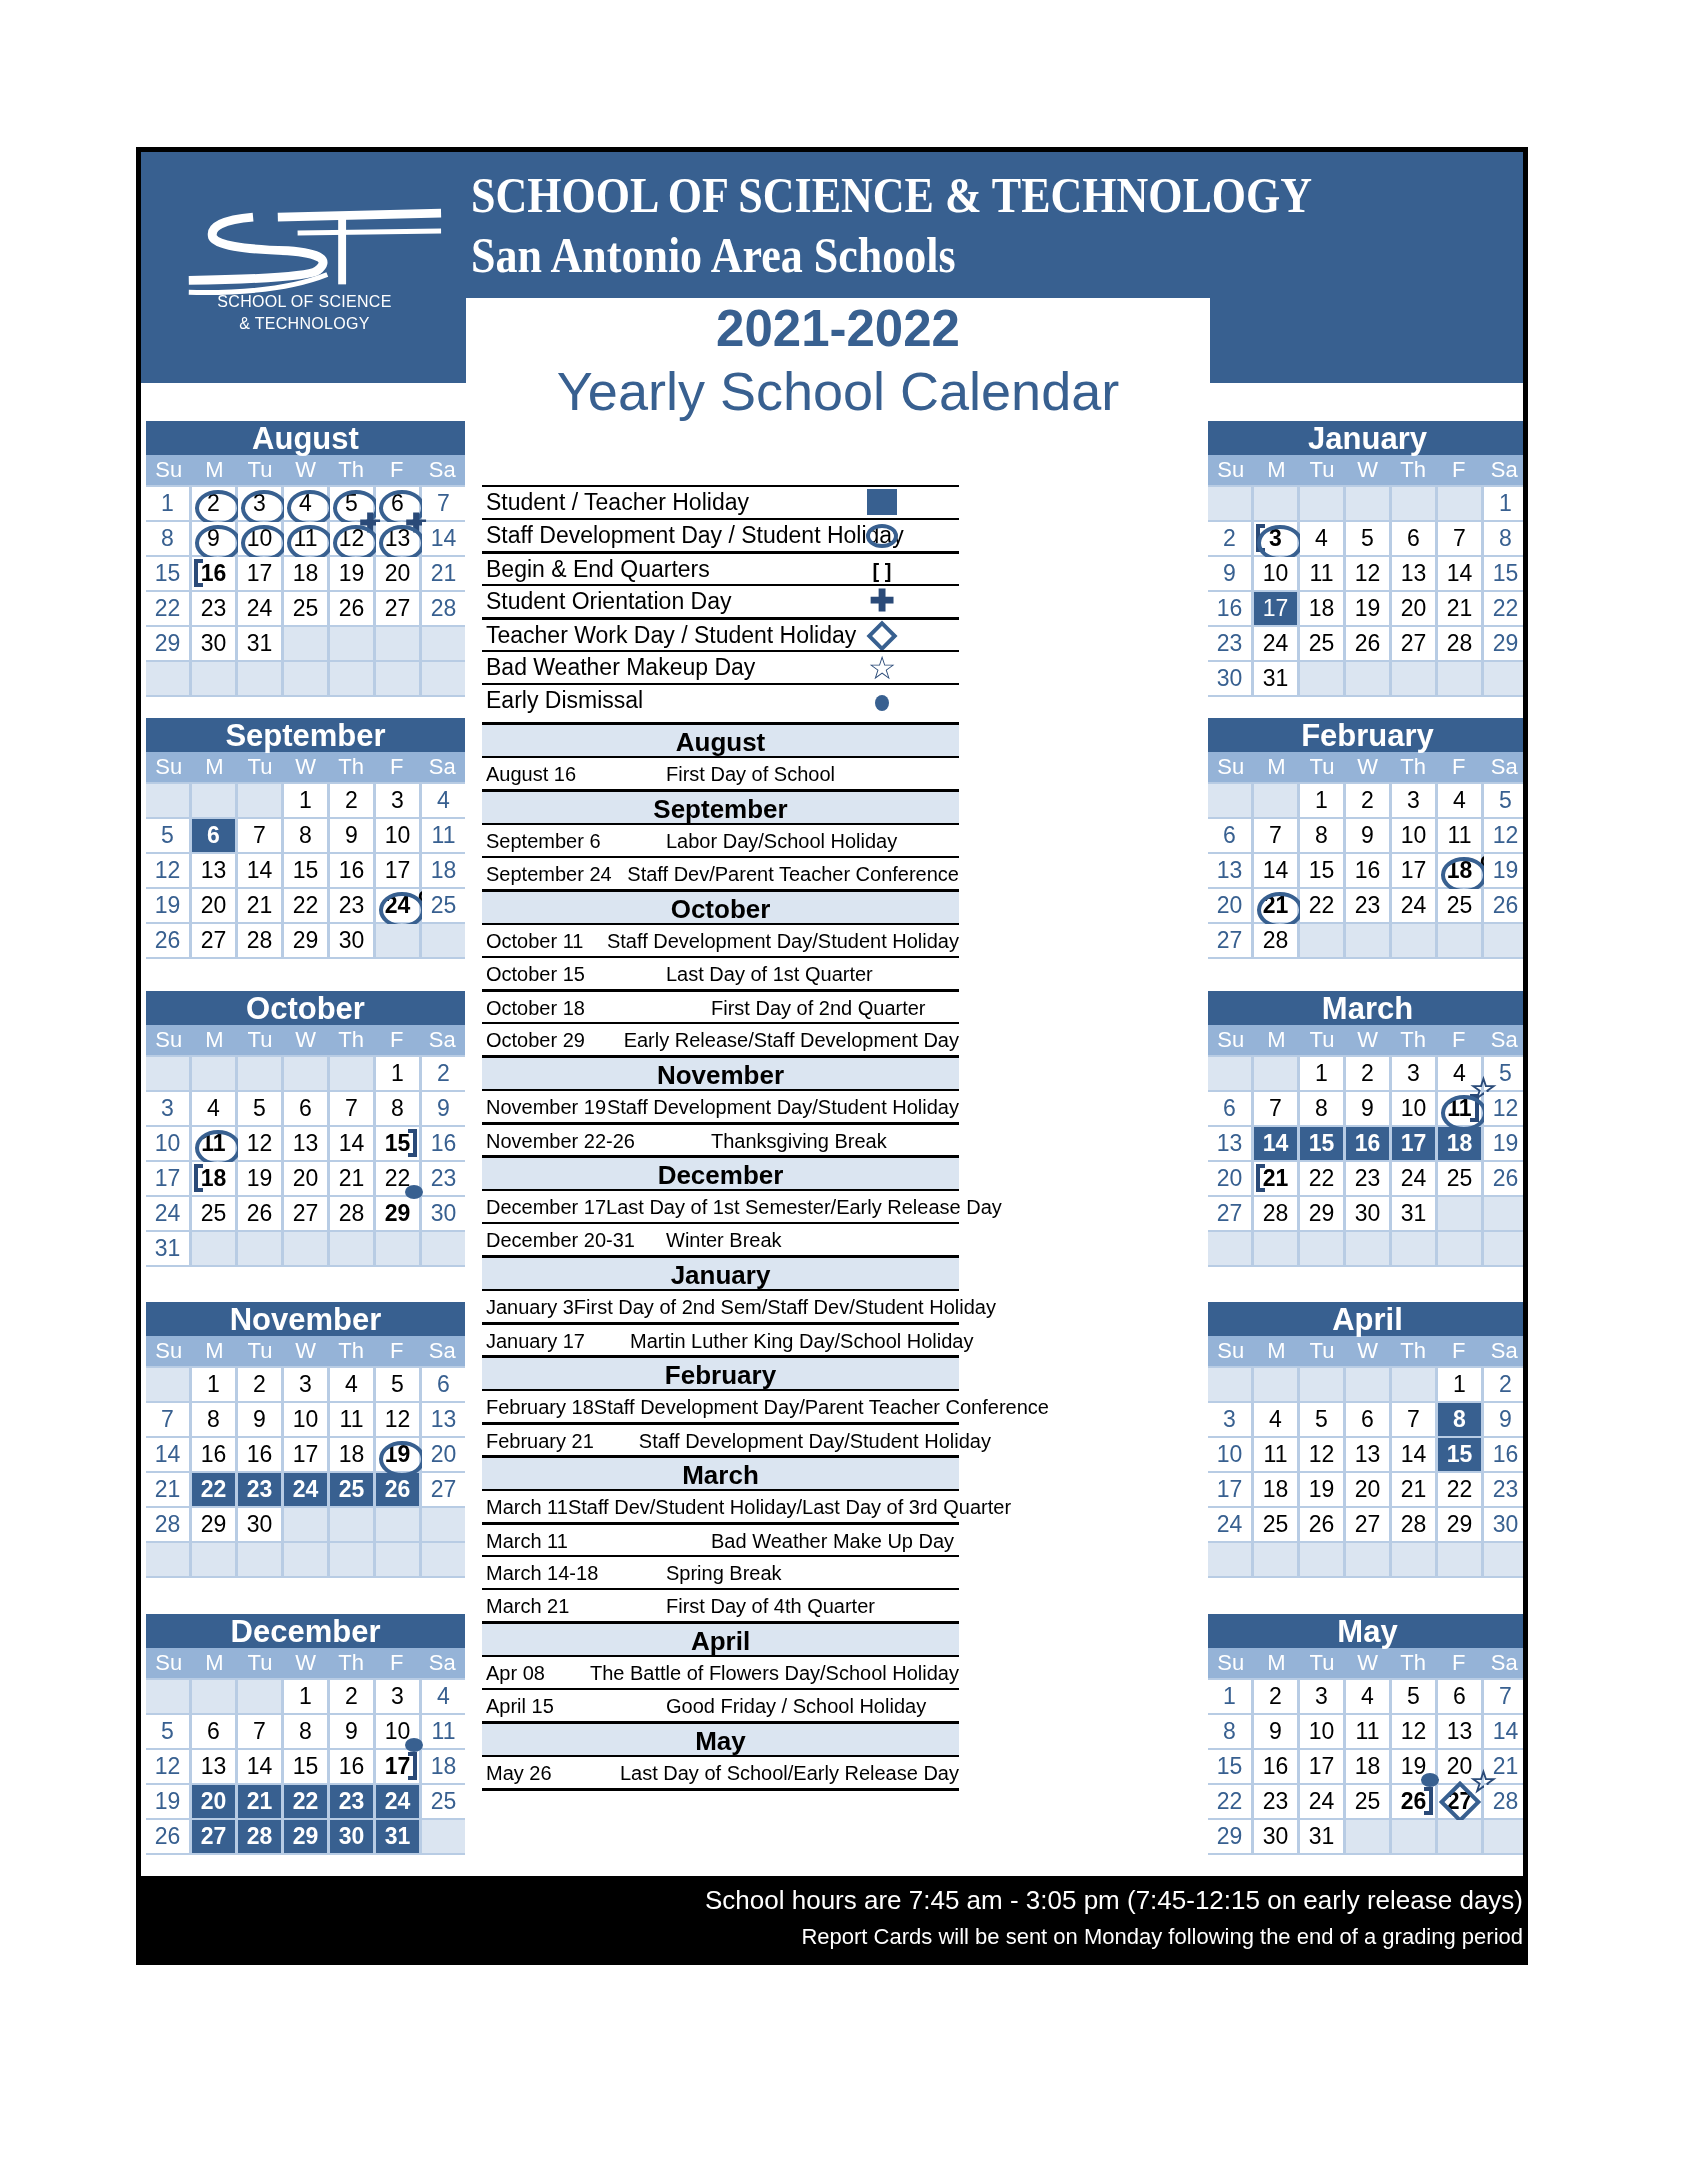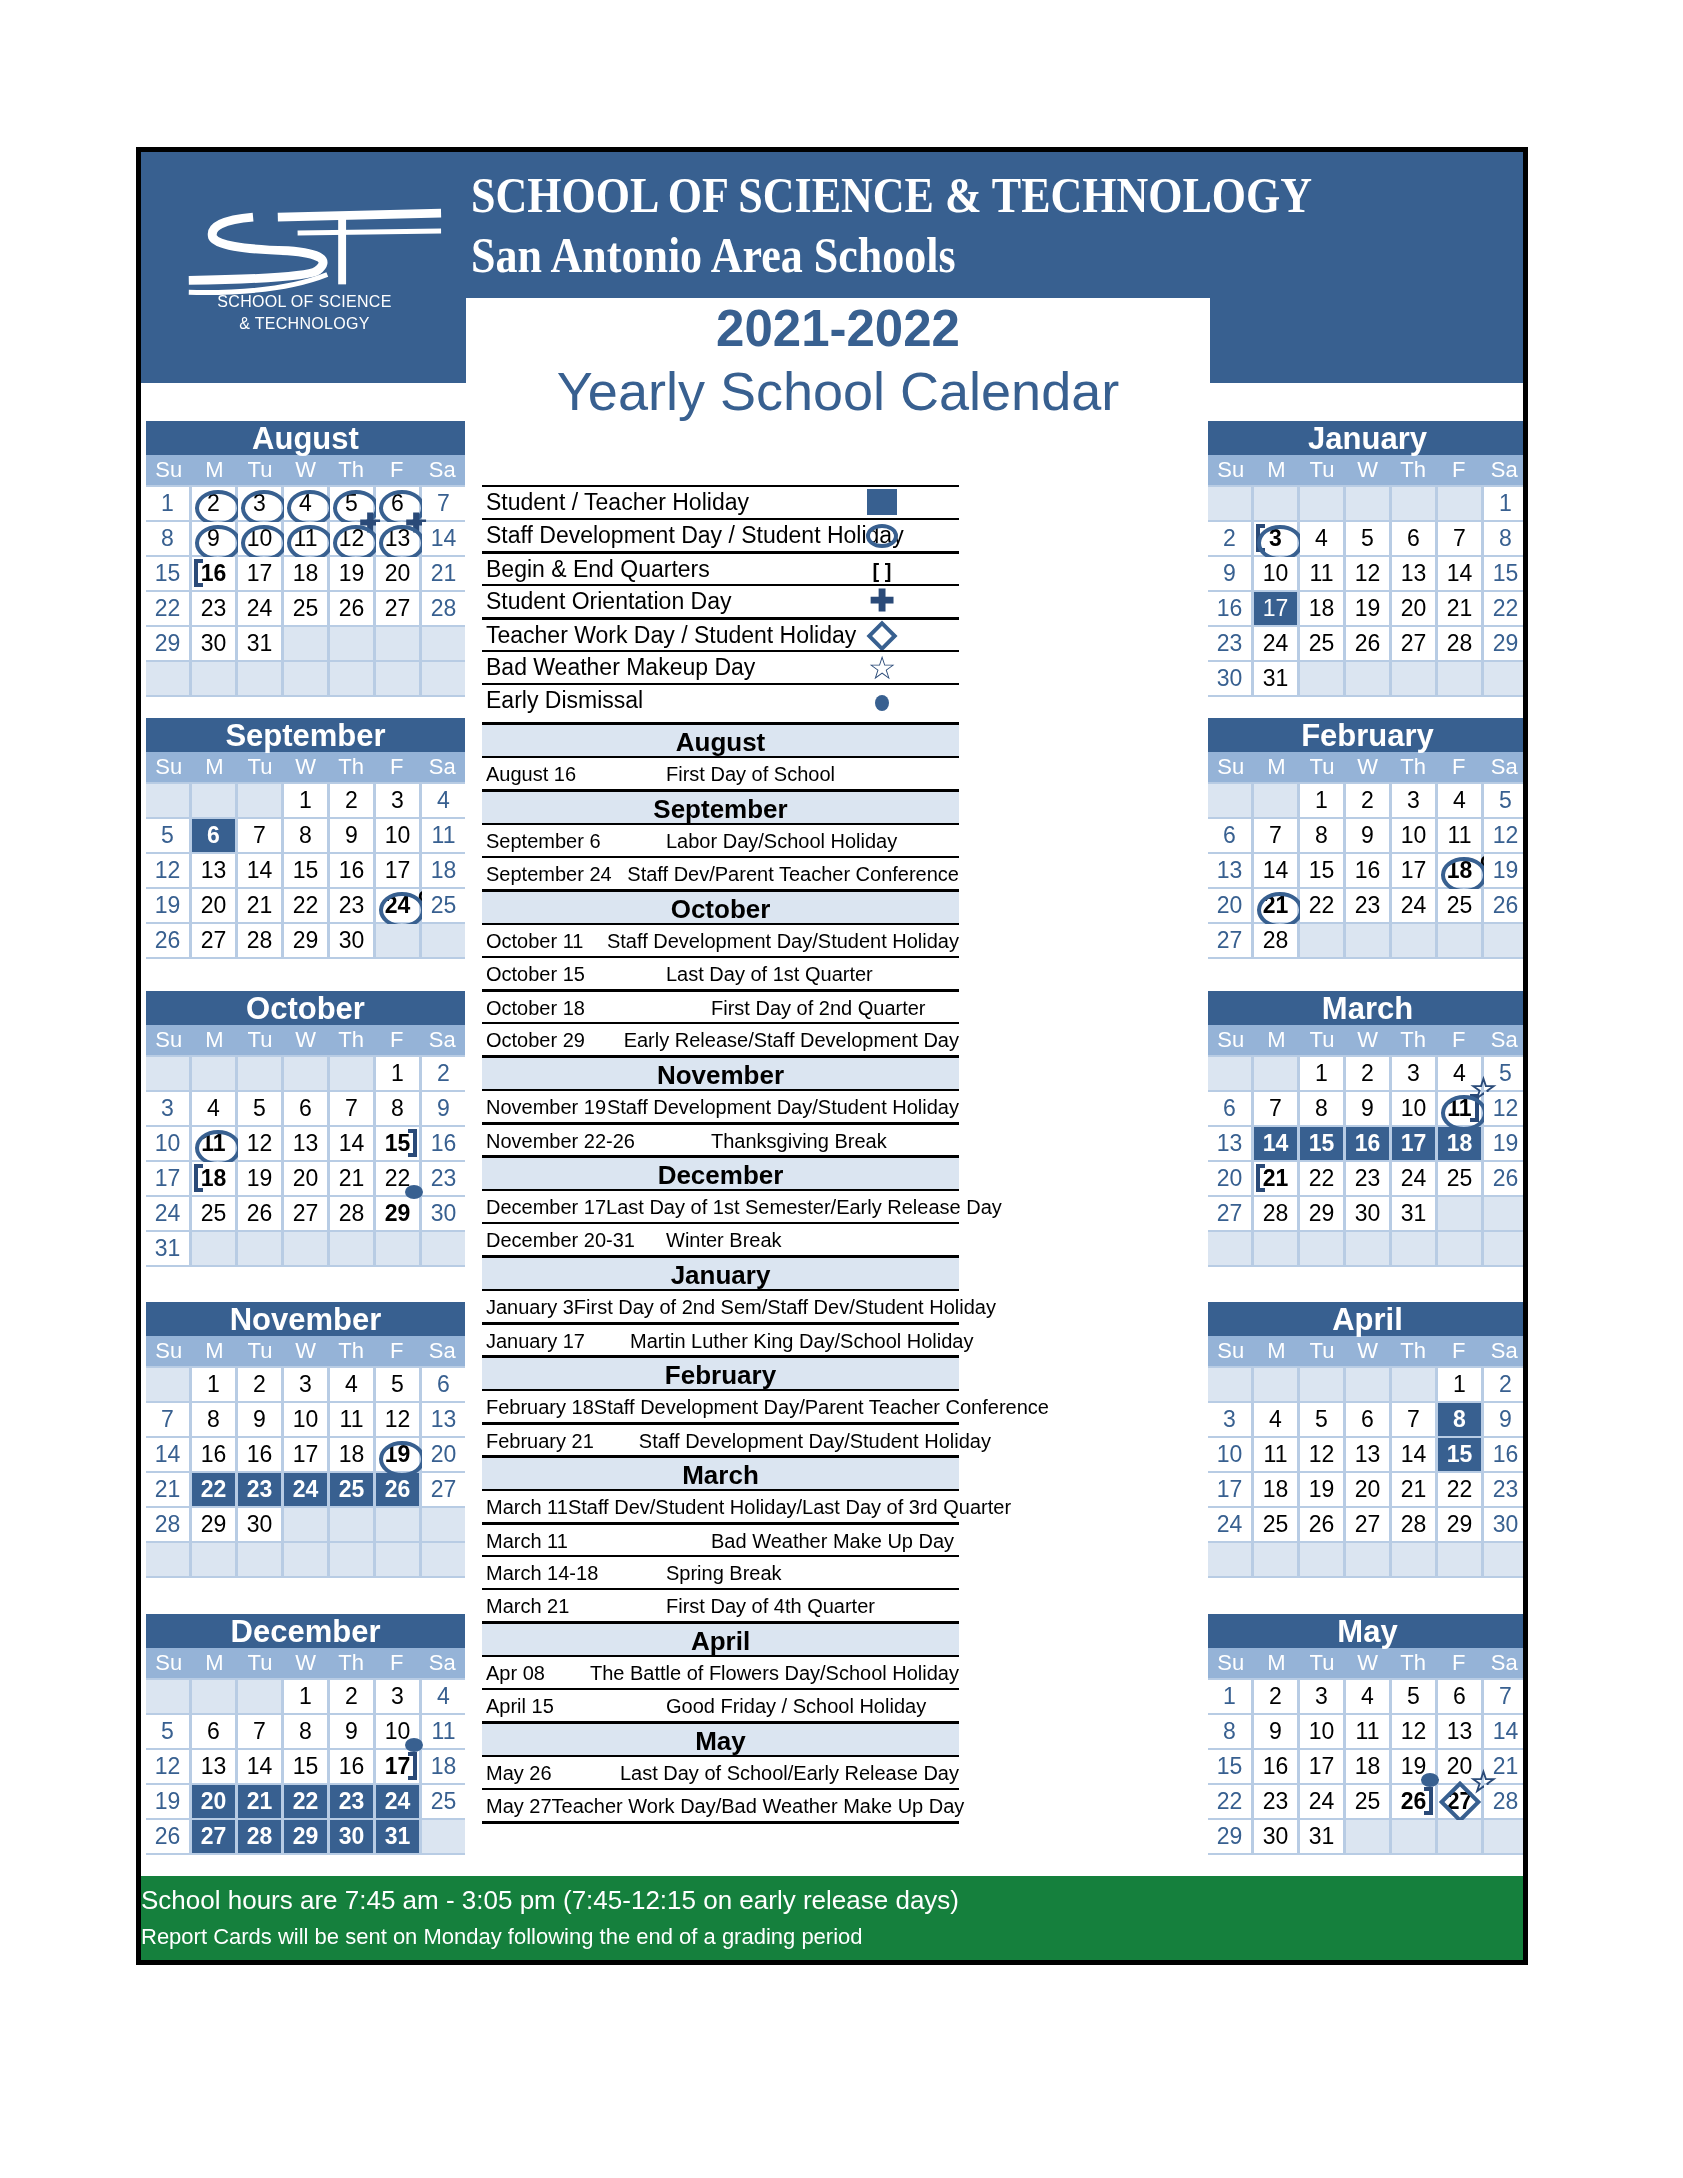--- a/index.html
+++ b/index.html
@@ -69,21 +69,21 @@
   
   .events { position: absolute; left: 341px; width: 477px; }
   .ev-month { height: 34px; background: #dbe5f1; text-align: center; font-weight: bold; font-size: 26px; line-height: 34px; border-top: 3px solid #000; }
   .ev-row { display: flex; height: 33px; border-top: 2px solid #000; font-size: 20px; line-height: 32px; }
   .ev-row.thick { border-top-width: 3px; gap: 45px; }
   .ev-date { width: 184px; padding-left: 4px; white-space: nowrap; }
   .ev-desc { flex: 1; white-space: nowrap; }
   .ev-end { height: 3px; background: #000; }
 
   
-  .footer { position: absolute; left: 0; top: 1724px; width: 1382px; height: 94px; background: #15803d; text-align: left; color: #fff; }
+  .footer { position: absolute; left: 0; top: 1724px; width: 1382px; height: 94px; background: #000000; text-align: right; color: #fff; }
   .footer-hours { font-size: 26px; line-height: 40px; padding-top: 4px; }
   .footer-report { font-size: 22px; line-height: 34px; }
 </style>
 </head>
 <body>
 
 <div class="page-frame">
 
   <div class="blue-bg" style="left:0;top:0;width:1382px;height:1724px;"></div>
   <div class="title-box"></div>
@@ -857,24 +857,20 @@
       </div>
       <div class="ev-row">
         <div class="ev-date">April 15</div>
         <div class="ev-desc">Good Friday / School Holiday</div>
       </div>
       <div class="ev-month">May</div>
       <div class="ev-row">
         <div class="ev-date">May 26</div>
         <div class="ev-desc">Last Day of School/Early Release Day</div>
       </div>
-      <div class="ev-row">
-        <div class="ev-date">May 27</div>
-        <div class="ev-desc">Teacher Work Day/Bad Weather Make Up Day</div>
-      </div>
       <div class="ev-end"></div>
     </div>
 
   <div class="footer">
     <div class="footer-hours">School hours are 7:45 am - 3:05 pm (7:45-12:15 on early release days)</div>
     <div class="footer-report">Report Cards will be sent on Monday following the end of a grading period</div>
   </div>
 </div>
 
 

